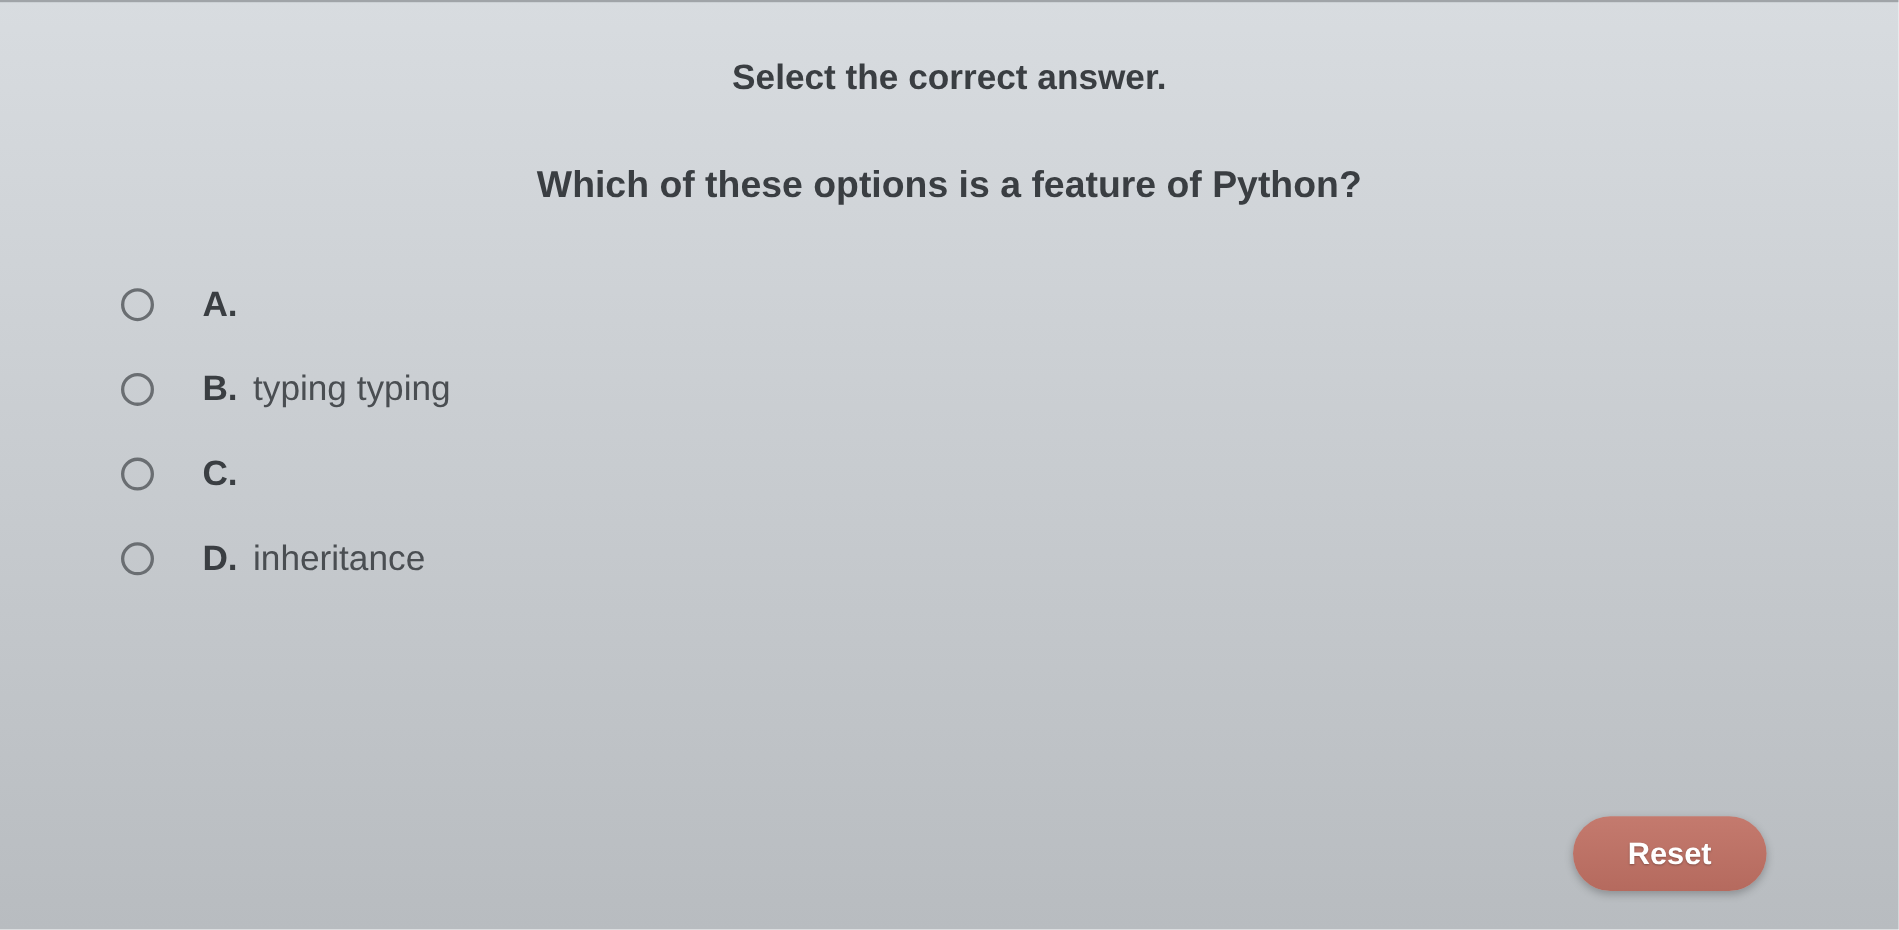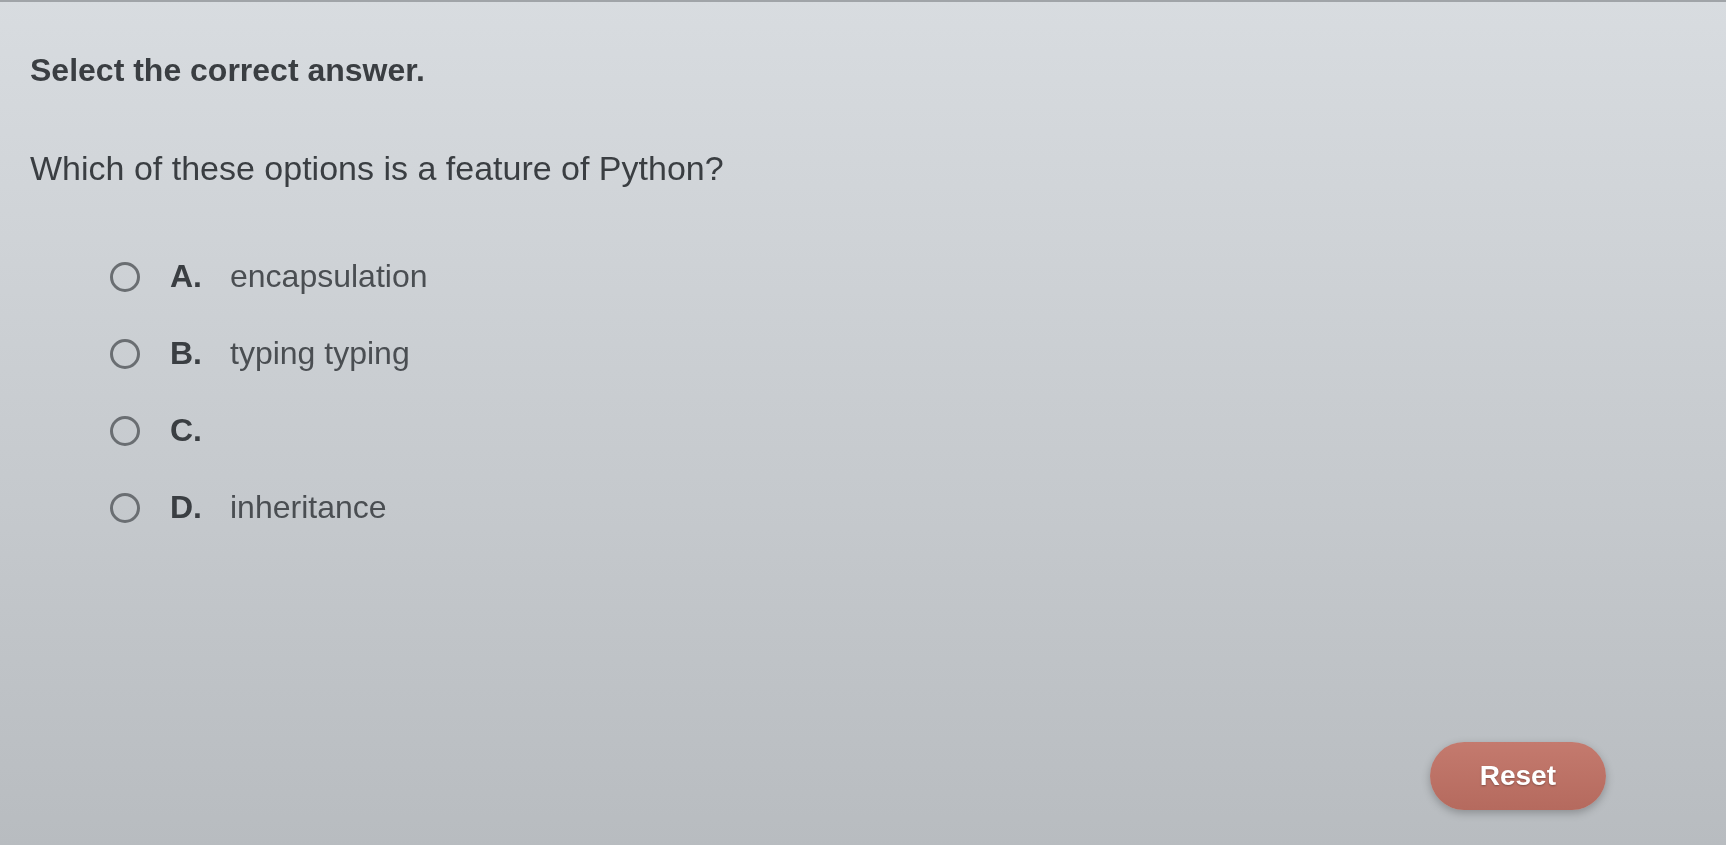--- a/index.html
+++ b/index.html
@@ -15,32 +15,33 @@
       position: relative;
       overflow: hidden;
     }
     .top-border {
       width: 100%;
       height: 2px;
       background: #a0a4a8;
     }
     .content {
       padding: 50px 30px 30px 30px;
+      text-align: center;
     }
     .instruction {
       font-size: 32px;
       font-weight: bold;
       color: #3a3e42;
       margin-bottom: 60px;
     }
     .question {
       font-size: 34px;
       color: #3a3e42;
       margin-bottom: 70px;
-      font-weight: normal;
+      font-weight: bold;
     }
     .options {
       padding-left: 80px;
     }
     .option-row {
       display: flex;
       align-items: center;
       margin-bottom: 40px;
       cursor: pointer;
     }
@@ -96,21 +97,20 @@
 <div class="top-border"></div>
 
 <div class="content">
   <div class="instruction">Select the correct answer.</div>
   <div class="question">Which of these options is a feature of Python?</div>
 
   <div class="options">
     <div class="option-row">
       <span class="radio"></span>
       <span class="option-letter">A.</span>
-      <span class="option-text">encapsulation</span>
     </div>
     <div class="option-row">
       <span class="radio"></span>
       <span class="option-letter">B.</span>
       <span class="option-text">typing typing</span>
     </div>
     <div class="option-row">
       <span class="radio"></span>
       <span class="option-letter">C.</span>
     </div>

